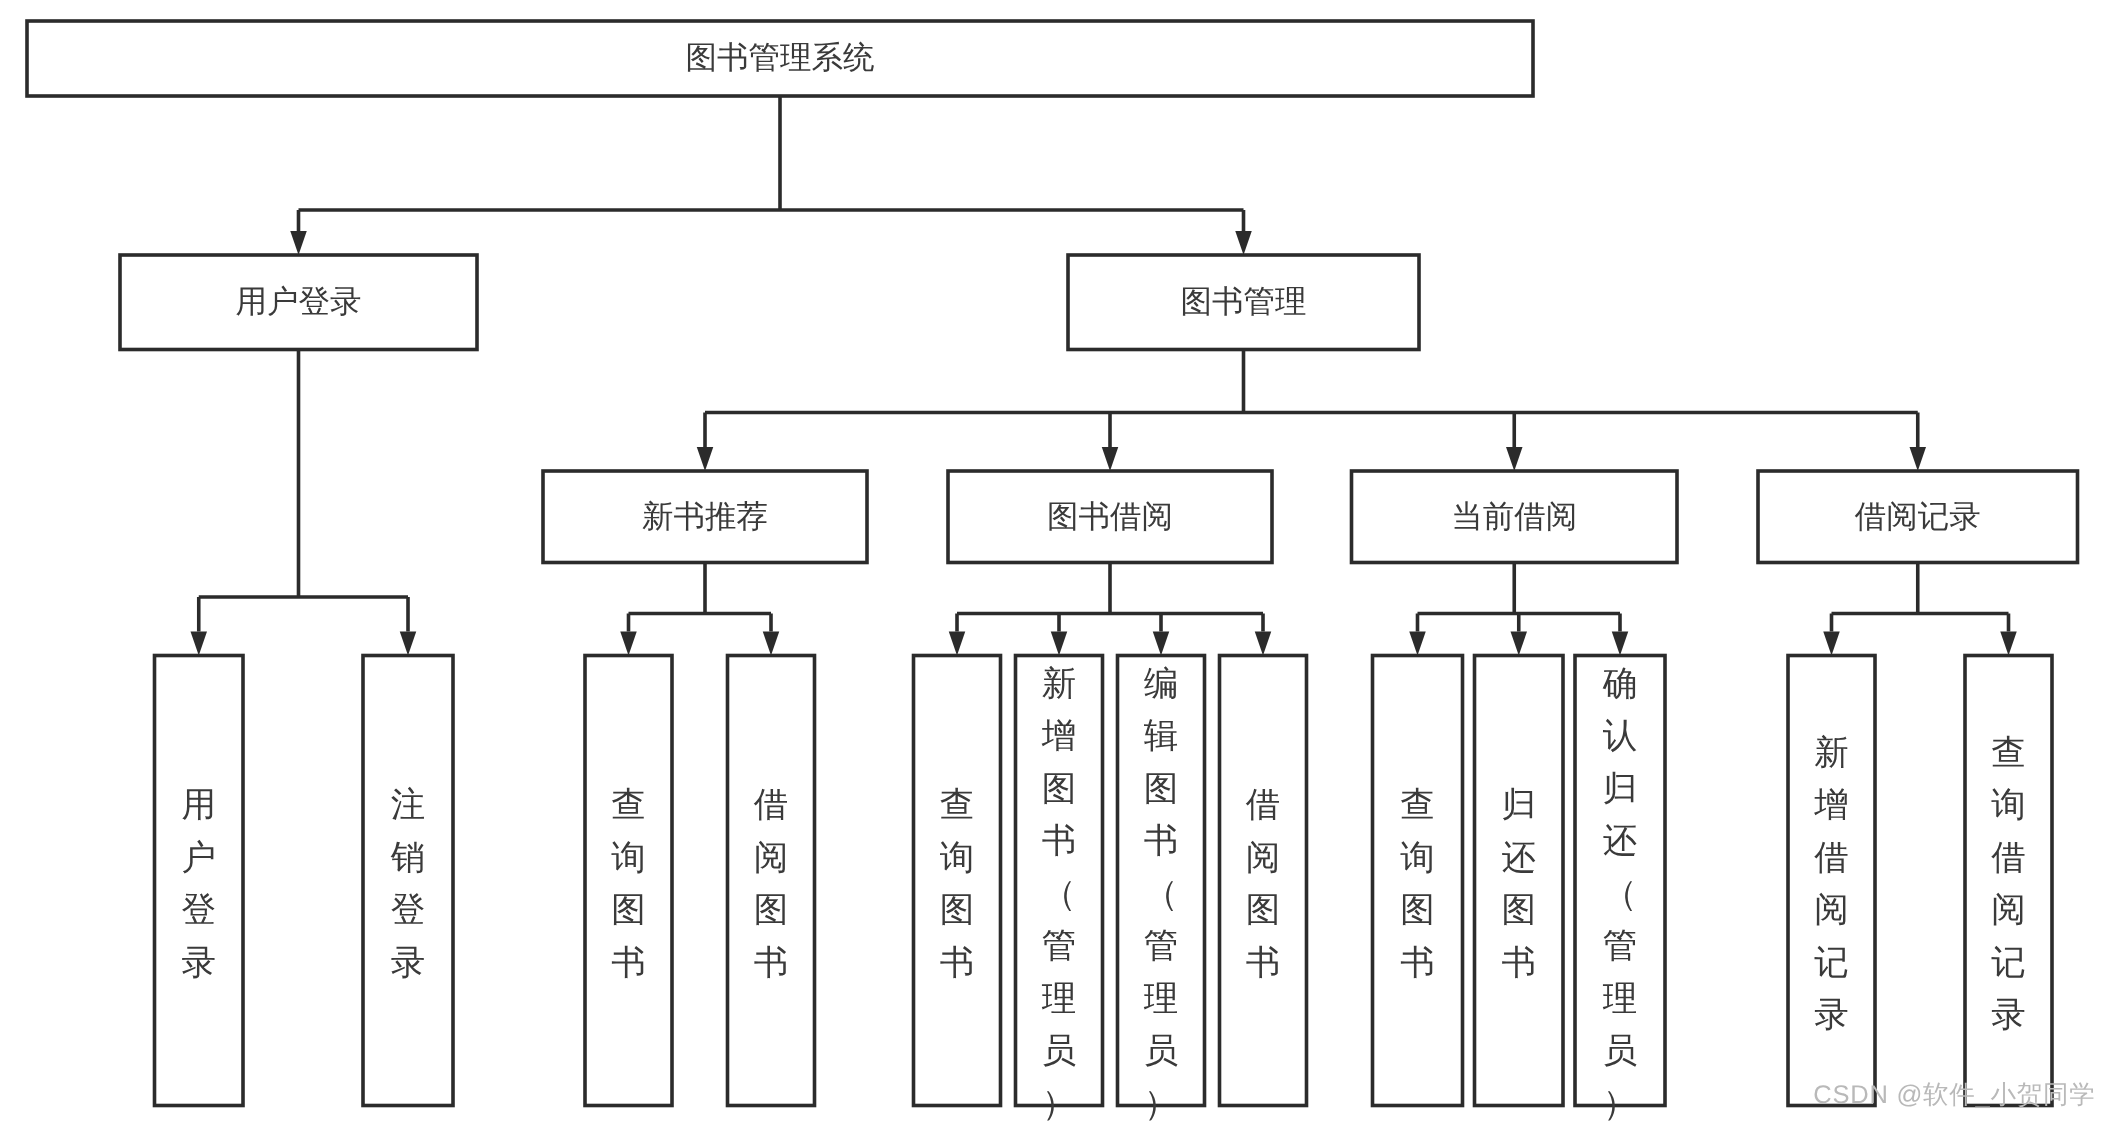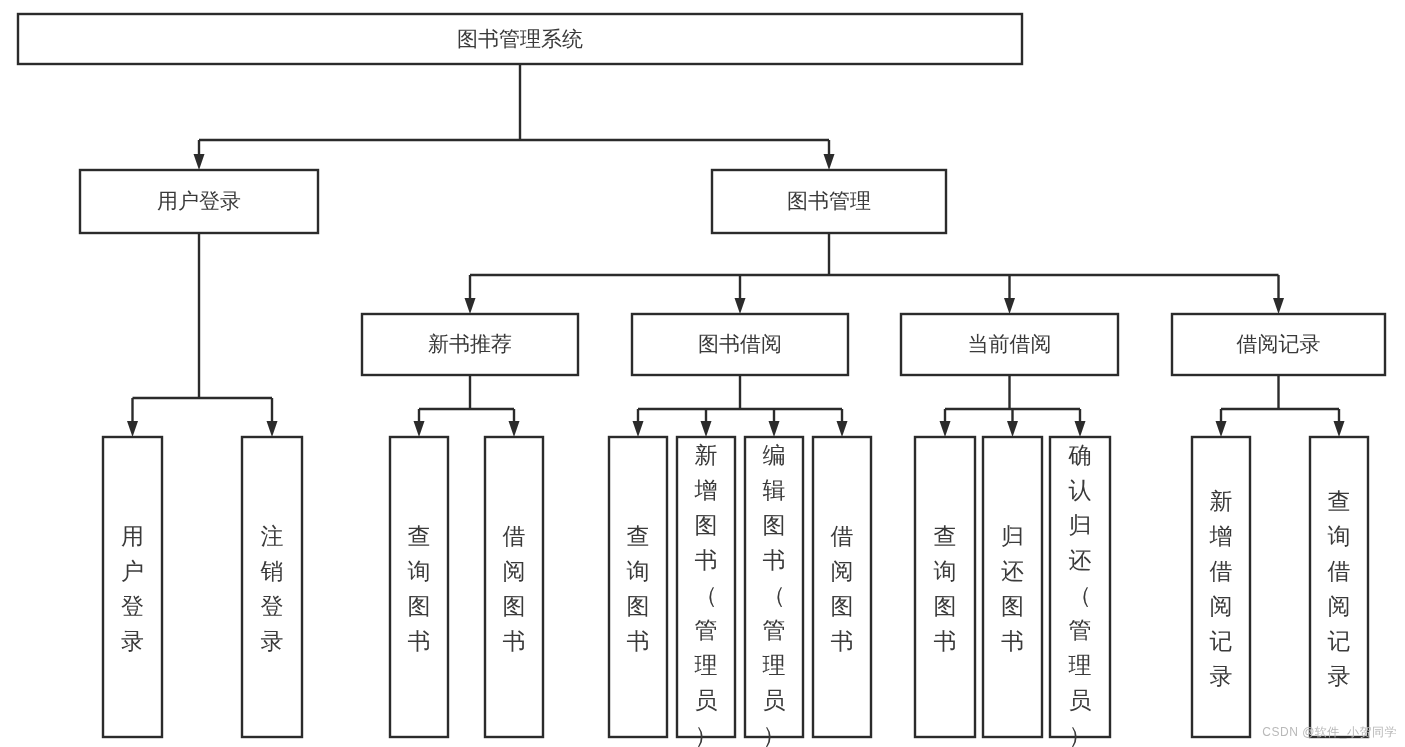--- a/index.html
+++ b/index.html
@@ -48,21 +48,21 @@
     fill: #3a3a3a;
     font-family: "Liberation Sans", "DejaVu Sans", sans-serif;
     font-size: 23px;
     text-anchor: middle;
   }
   .watermark {
     position: absolute;
     right: 8px;
     bottom: 6px;
     font-family: "Liberation Sans", "DejaVu Sans", sans-serif;
-    font-size: 12px;
+    font-size: 17px;
     color: #b9b9b9;
     white-space: nowrap;
     letter-spacing: 0.5px;
     pointer-events: none;
   }
 </style>
 </head>
 <body>
 
 <div id="diagram-root">

